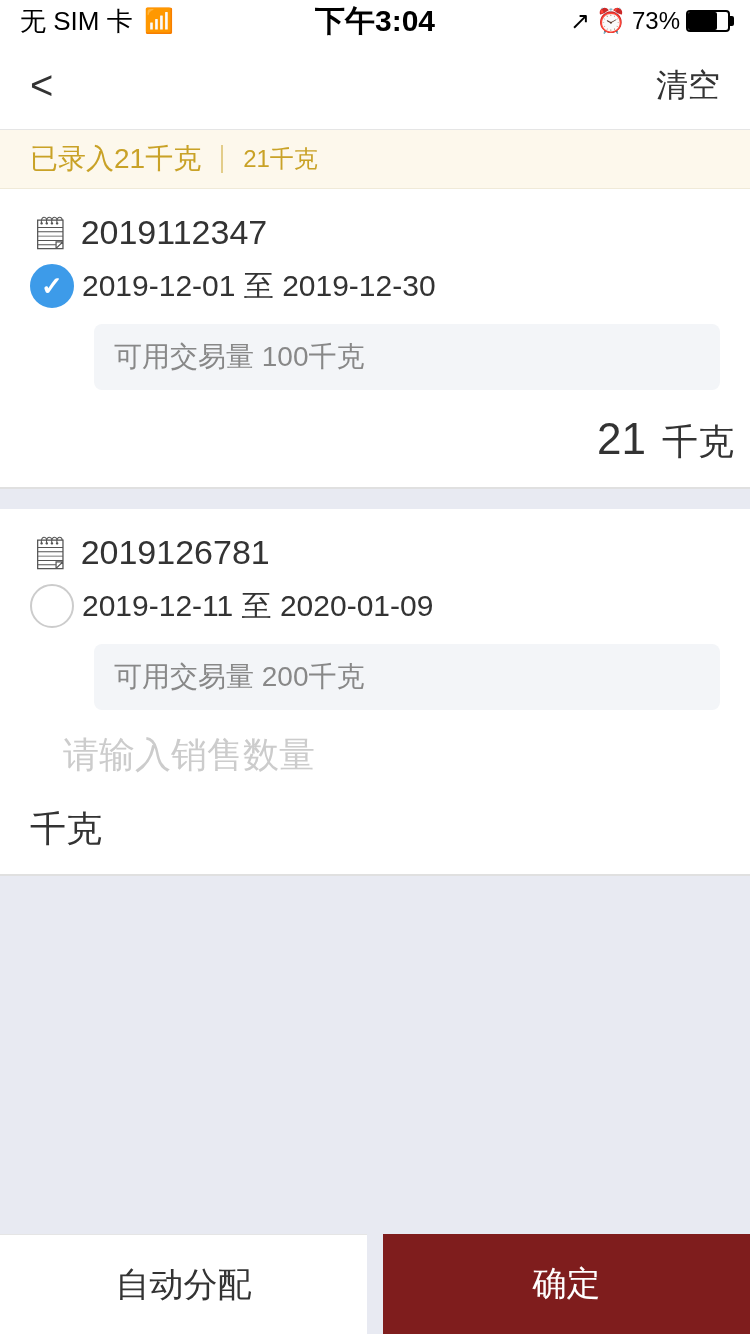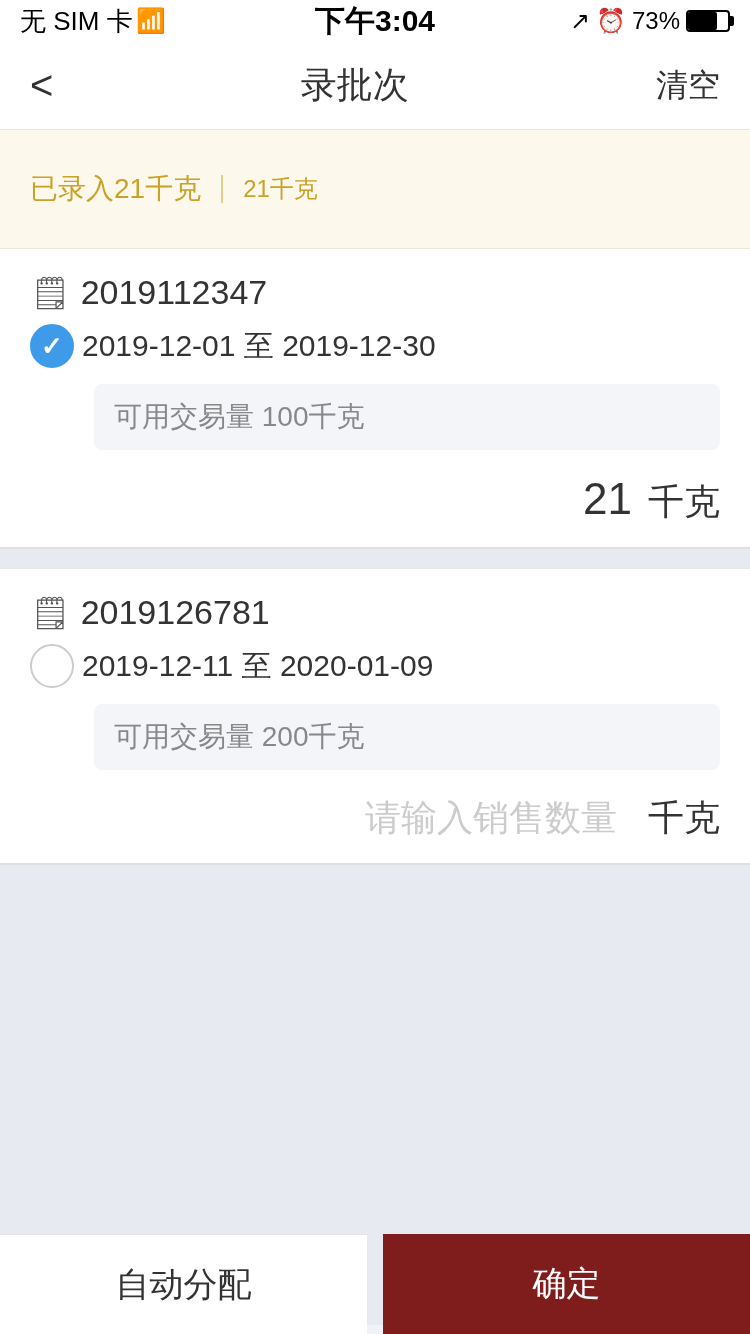--- a/index.html
+++ b/index.html
@@ -19,21 +19,21 @@
       background: #fff;
       display: flex;
       align-items: center;
       justify-content: space-between;
       padding: 0 20px;
       font-size: 28px;
     }
     .status-left {
       display: flex;
       align-items: center;
-      gap: 4px;
+      gap: 12px;
       font-size: 26px;
       color: #000;
     }
     .status-center {
       font-size: 30px;
       font-weight: 600;
       color: #000;
       position: absolute;
       left: 50%;
       transform: translateX(-50%);
@@ -93,21 +93,21 @@
     }
     .nav-clear {
       font-size: 32px;
       color: #333;
       cursor: pointer;
     }
 
     
     .summary-bar {
       background: #fdf8ec;
-      padding: 40px 30px;
+      padding: 10px 30px;
       display: flex;
       align-items: center;
       gap: 20px;
       border-bottom: 1px solid #f0ead8;
     }
     .summary-label {
       font-size: 28px;
       color: #c9a227;
     }
     .summary-divider {
@@ -185,21 +185,21 @@
       font-size: 28px;
       color: #888;
       margin: 0 0 0 64px;
       width: calc(100% - 64px);
     }
 
     .quantity-row {
       display: flex;
       align-items: baseline;
       justify-content: flex-end;
-      padding: 24px 30px 20px 30px;
+      padding: 24px 16px 20px 30px;
       background: #fff;
       border-bottom: 2px solid #e0e0e0;
     }
     .quantity-value {
       font-size: 44px;
       color: #333;
       font-weight: 400;
     }
     .quantity-unit {
       font-size: 36px;
@@ -213,21 +213,22 @@
     }
 
     
     .input-row {
       display: flex;
       align-items: baseline;
       justify-content: flex-end;
       padding: 24px 30px 20px 30px;
       background: #fff;
       border-bottom: 2px solid #e0e0e0;
-      gap: 16px;
+      gap: 29px;
+      flex-direction: column;
     }
     .qty-input {
       font-size: 36px;
       color: #ccc;
       border: none;
       outline: none;
       text-align: right;
       background: transparent;
       width: 300px;
     }
@@ -293,21 +294,20 @@
     <span>⏰</span>
     <span>73%</span>
     <span class="battery-icon">
       <div class="battery-fill"></div>
     </span>
   </div>
 </div>
 
 <div class="nav-bar">
   <span class="nav-back">&lt;</span>
-  <span class="nav-title">录批次</span>
   <span class="nav-clear">清空</span>
 </div>
 
 <div class="summary-bar">
   <span class="summary-label">已录入21千克</span>
   <div class="summary-divider"></div>
   <span class="summary-value">21千克</span>
 </div>
 
 <div class="batch-item">

